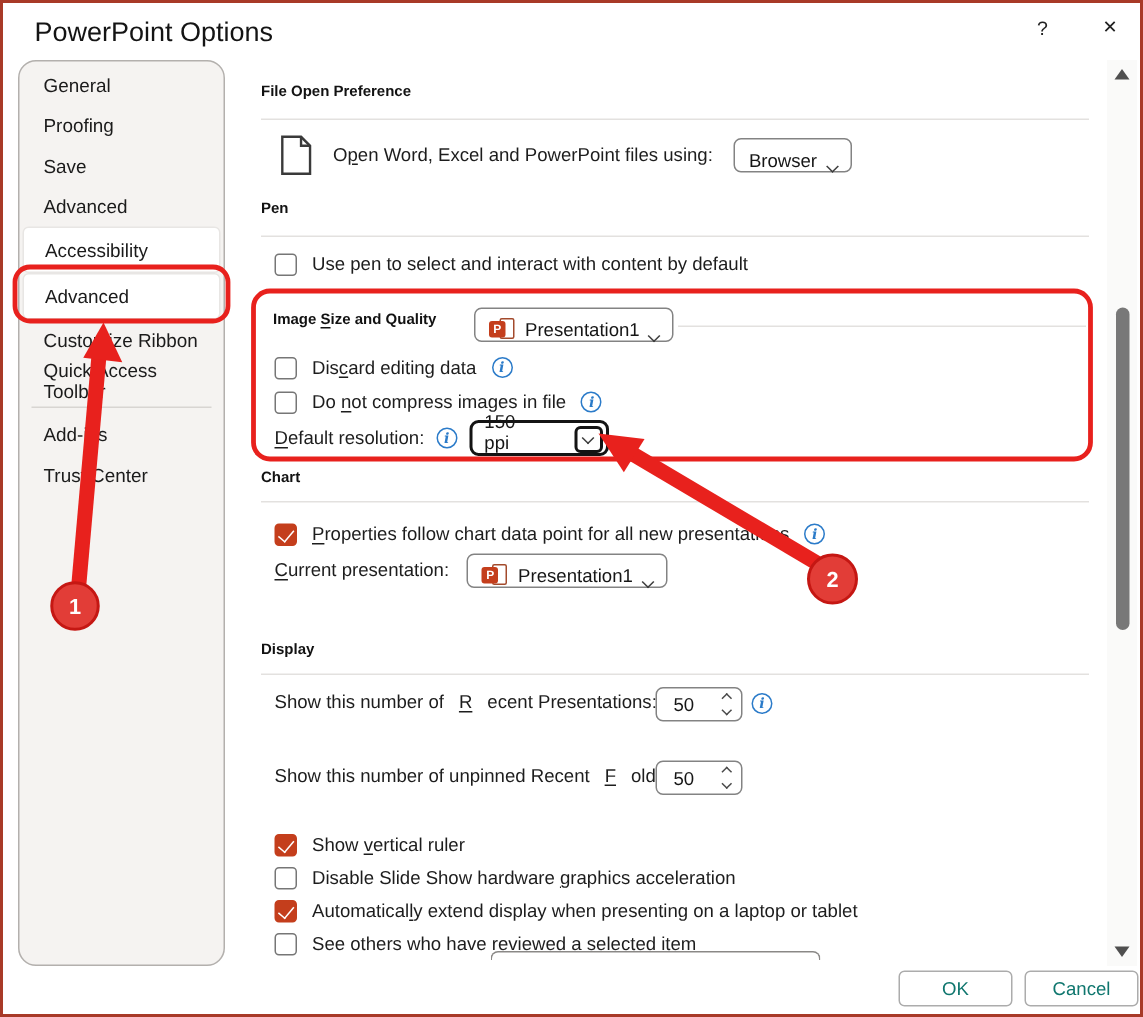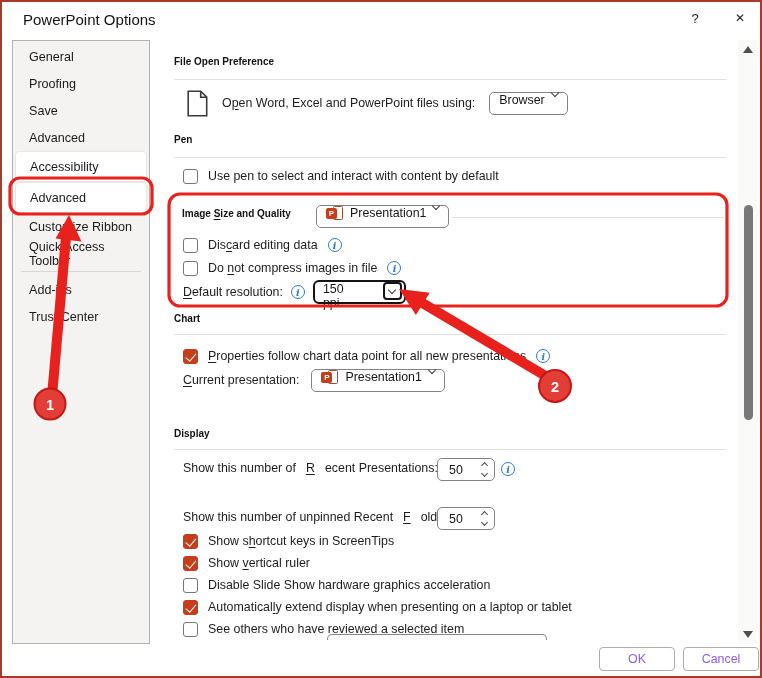--- a/index.html
+++ b/index.html
@@ -3,29 +3,29 @@
 <meta charset="utf-8">
 <style>
   * { box-sizing: border-box; margin: 0; padding: 0; }
   html,body { width:762px; height:678px; overflow:hidden; }
   body { font-family:"Liberation Sans","DejaVu Sans",sans-serif; background:#fff; }
   .frame { position:relative; width:762px; height:678px; background:#fff;
            border:2px solid #a83a28; overflow:hidden; }
 
   
   .titlebar { position:absolute; left:0; top:0; right:0; height:36px; background:#fff; }
-  .title { position:absolute; left:21px; top:9px; font-size:15px; color:#141414; }
+  .title { position:absolute; left:21px; top:9px; font-size:18px; color:#141414; }
   .tb-btn { position:absolute; top:7px; width:18px; height:18px; display:flex;
             align-items:center; justify-content:center; font-size:13px; color:#222; cursor:default;}
   .tb-help { left:684px; }
   .tb-close { left:729px; font-size:12px; }
 
   
   .sidebar { position:absolute; left:10px; top:38px; width:138px; height:604px;
-             background:#f5f3f1; border:1px solid #b3b0ad; border-radius:0; padding-top:2px; }
+             background:#f5f3f1; border:1px solid #b3b0ad; border-radius:12px; padding-top:2px; }
   .side-item { height:27px; display:flex; align-items:center; padding-left:16px;
                font-size:12.6px; color:#1b1b1b; cursor:default; }
   .side-item.hl { height:31px; background:#fff; border:1px solid #e8e6e4; border-radius:4px;
                   margin:0 2px; padding-left:14px; }
   .side-divider { height:1px; background:#d8d5d2; margin:4px 8px; }
 
   
   .scroll { position:absolute; left:736px; top:38px; width:20px; height:604px; background:#fafaf9; }
   .tri-up { width:0; height:0; border-left:5px solid transparent; border-right:5px solid transparent;
             border-bottom:7px solid #4f4f4f; position:absolute; left:5px; top:6px; }
@@ -40,21 +40,21 @@
   .hr { position:absolute; left:172px; width:552px; height:1px; background:#e3e1df; }
   .row { position:absolute; display:flex; align-items:center; gap:10px; font-size:12.4px; color:#1d1d1d; }
   u { text-decoration:underline; text-underline-offset:2px; }
 
   .cb { width:15px; height:15px; border:1px solid #767676; border-radius:3px; background:#fff;
         flex:none; position:relative; cursor:default; }
   .cb.checked { background:#c43e1c; border-color:#c43e1c; }
   .cb.checked::after { content:""; position:absolute; left:4.4px; top:1.6px; width:4.5px; height:8.5px;
         border-right:1.8px solid #fff; border-bottom:1.8px solid #fff; transform:rotate(40deg); }
 
-  .combo { display:inline-flex; align-items:flex-start; gap:7px; border:1px solid #838383;
+  .combo { display:inline-flex; align-items:flex-end; gap:7px; border:1px solid #838383;
            border-radius:5px; background:#fff; padding:0 9px; height:23px; font-size:12.4px; color:#161616; }
   .chev { width:6px; height:6px; border-right:1.4px solid #3c3c3c; border-bottom:1.4px solid #3c3c3c;
           transform:rotate(45deg); margin-top:-3px; flex:none; }
   .combo.focused { border:2px solid #141414; border-radius:6px; padding:0 2px 0 8px; height:24px; gap:20px;}
   .chevbox { width:19px; height:18px; border:2px solid #141414; border-radius:4px;
              display:flex; align-items:center; justify-content:center; flex:none; }
 
   .ppticon { position:relative; width:17px; height:15px; flex:none; }
   .ppticon .page { position:absolute; right:0; top:0; width:10px; height:14px; background:#fff;
                    border:1px solid #a34a2c; border-radius:1.5px; }
@@ -78,21 +78,21 @@
           display:inline-flex; align-items:center; justify-content:center; flex:none;
           font-size:9.5px; font-weight:700; font-family:"DejaVu Serif",serif; font-style:italic; }
   .info.pos { position:absolute; }
 
   .docicon { position:relative; width:21px; height:27px; flex:none; }
 
   .cutoff { position:absolute; left:325px; top:632px; width:220px; height:6px; background:#fff;
             border:1px solid #8a8886; border-bottom:none; border-radius:5px 5px 0 0; }
 
   .btn { position:absolute; top:645px; width:76px; height:24px; background:#fff;
-         border:1px solid #acacac; border-radius:4px; font-size:12.4px; color:#8b5cf6;
+         border:1px solid #acacac; border-radius:4px; font-size:12.4px; color:#0f766e;
          display:flex; align-items:center; justify-content:center; cursor:default; }
 
   .overlay { position:absolute; left:0; top:0; width:762px; height:678px; pointer-events:none; }
 </style>
 </head>
 <body>
 
 <div class="frame">
 
   <div class="titlebar">
@@ -220,24 +220,20 @@
     <span class="row" style="left:181px; top:3px">Show this number of unpinned Recent <u>F</u>olders:</span>
     <span class="spin" style="left:435px; top:0">
       <span>50</span>
       <span class="arrows">
           <span class="chv-u"></span>
           <span class="chv-d"></span>
         </span>
     </span>
   </div>
 
-  <div class="row" style="left:181px; top:529px; height:20px">
-    <span class="cb checked"></span>
-    <span>Show s<u>h</u>ortcut keys in ScreenTips</span>
-  </div>
 
   <div class="row" style="left:181px; top:551px; height:20px">
     <span class="cb checked"></span>
     <span>Show <u>v</u>ertical ruler</span>
   </div>
 
   <div class="row" style="left:181px; top:573px; height:20px">
     <span class="cb"></span>
     <span>Disable Slide Show hardware <u>g</u>raphics acceleration</span>
   </div>

